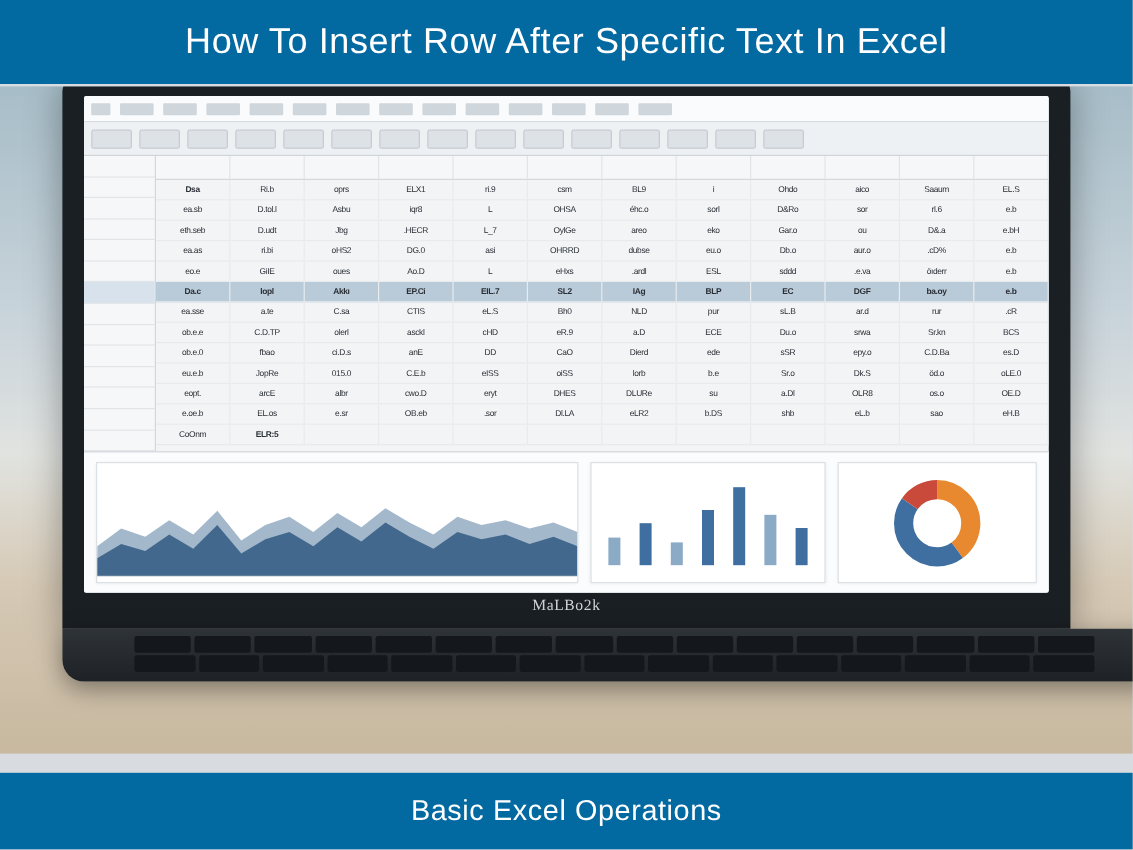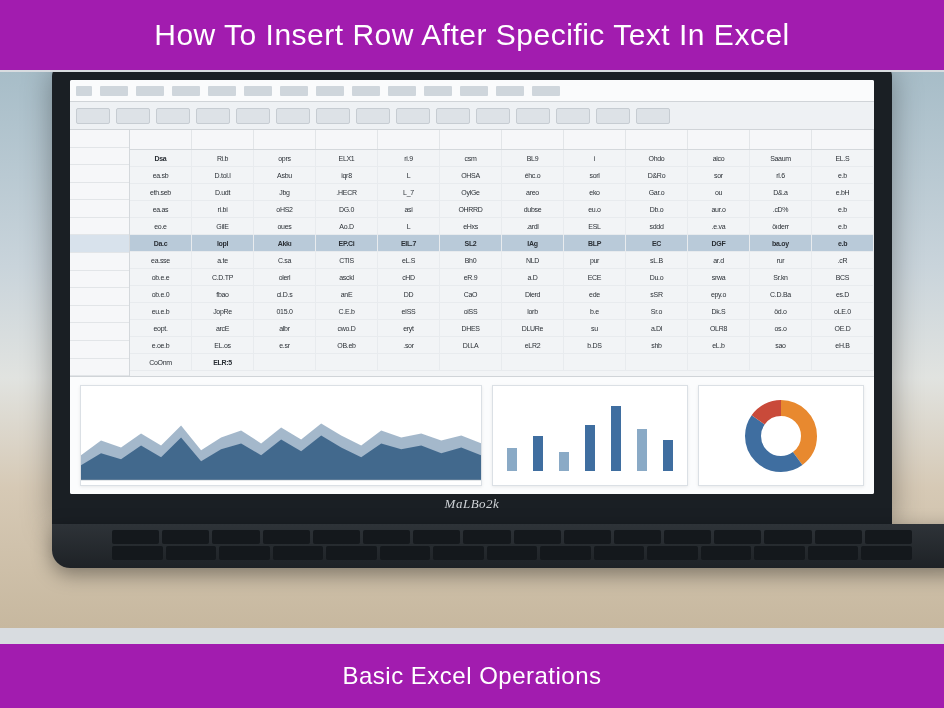--- a/index.html
+++ b/index.html
@@ -1,18 +1,18 @@
 <!DOCTYPE html>
 <html><head>
 <meta charset="utf-8">
 <style>
 * { margin: 0; padding: 0; box-sizing: border-box; }
 body { width: 944px; height: 708px; font-family: 'Segoe UI', Arial, sans-serif; background: #d8dce0; overflow: hidden; position: relative; }
 
-.banner { background: #a21caf; color: #fff; text-align: center; padding: 18px 10px; width: 100%; }
+.banner { background: #0369a1; color: #fff; text-align: center; padding: 18px 10px; width: 100%; }
 .banner-top { font-size: 30px; font-weight: 500; letter-spacing: 0.5px; }
 .banner-bottom { font-size: 24px; font-weight: 400; letter-spacing: 0.5px; position: absolute; bottom: 0; left: 0; }
 
 .scene { width: 944px; height: 556px; position: absolute; top: 72px; left: 0; background: linear-gradient(180deg, #a7bdc8 0%, #c9d4db 35%, #e1e3e0 55%, #d6c9b5 75%, #c7b89f 100%); overflow: hidden; }
 
 .laptop { position: absolute; left: 50%; transform: translateX(-50%); top: -6px; width: 840px; }
 .screen-bezel { width: 840px; height: 458px; background: #1a1f24; border-radius: 10px 10px 0 0; padding: 14px 18px 10px 18px; box-shadow: 0 4px 30px rgba(0,0,0,0.35); }
 .screen { width: 100%; height: 414px; background: #f2f4f6; border-radius: 2px; display: flex; flex-direction: column; overflow: hidden; }
 
 .ribbon { height: 22px; background: #fafbfc; border-bottom: 1px solid #d0d4d8; display: flex; align-items: center; padding: 0 6px; gap: 8px; }
@@ -39,21 +39,21 @@
 
 .charts { height: 118px; background: #fbfcfd; border-top: 1px solid #d0d4d8; display: flex; padding: 8px 10px; gap: 10px; }
 .chart-box { background: #fff; border: 1px solid #dbe0e5; box-shadow: 0 1px 3px rgba(0,0,0,0.08); }
 .area-chart { flex: 2.2; position: relative; }
 .bar-chart { flex: 1; position: relative; display: flex; align-items: flex-end; justify-content: space-around; padding: 8px 6px 14px 6px; }
 .donut-chart { flex: 0.9; display: flex; align-items: center; justify-content: center; }
 
 .bar { width: 10px; background: #3f6ea0; }
 .bar.lt { background: #8aaac6; }
 
-.logo-strip { height: 20px; display: flex; align-items: center; justify-content: center; color: #cfd3d7; font-size: 13px; font-family: Georgia, serif; letter-spacing: 0.5px; font-style: italic; }
+.logo-strip { height: 20px; display: flex; align-items: center; justify-content: center; color: #cfd3d7; font-size: 13px; font-family: Georgia, serif; letter-spacing: 0.5px; }
 
 .base { width: 920px; height: 44px; background: linear-gradient(180deg, #2e3338 0%, #1e2226 100%); border-radius: 0 0 18px 18px; margin: 0 auto; position: relative; box-shadow: 0 6px 20px rgba(0,0,0,0.4); }
 .kb { position: absolute; top: 6px; left: 60px; right: 60px; height: 30px; display: flex; flex-direction: column; gap: 2px; }
 .krow { display: flex; gap: 3px; flex: 1; }
 .key { flex: 1; background: #14181c; border-radius: 2px; }
 
 
 .area-chart svg { width: 100%; height: 100%; }
 </style>
 </head>

